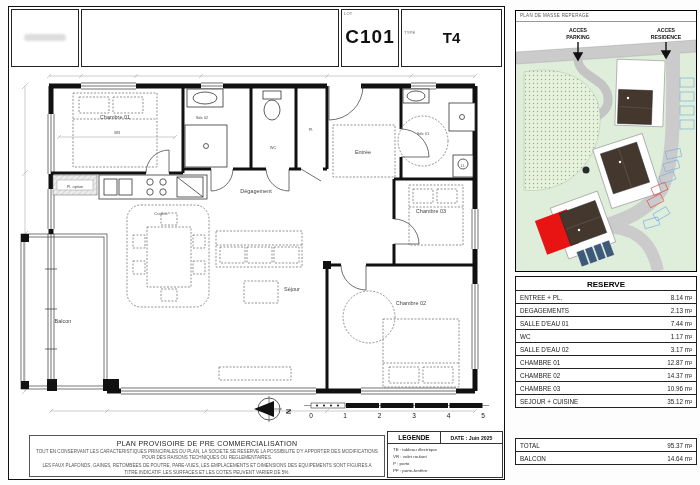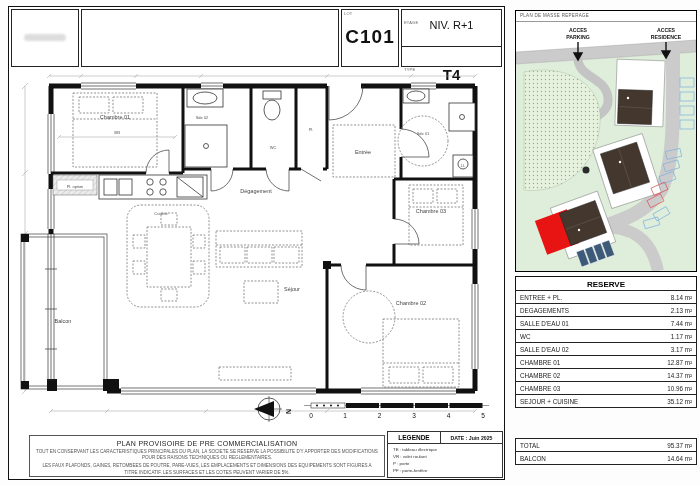--- a/index.html
+++ b/index.html
@@ -48,24 +48,20 @@
   <div class="hbox" style="left:2px;top:2px;width:68px;height:58px;">
     <div class="smudge"></div>
   </div>
   <div class="hbox" style="left:72px;top:2px;width:258px;height:58px;"></div>
   <div class="hbox" style="left:332px;top:2px;width:58px;height:58px;">
     <span class="tinylabel">LOT</span>
     <div class="lotnum">C101</div>
   </div>
   <div class="hbox" style="left:392px;top:2px;width:101px;height:58px;">
     <div class="etrow">
-      <span class="tinylabel">ETAGE</span>
-      <div class="etval">NIV. R+1</div>
-    </div>
-    <div class="etrow">
       <span class="tinylabel">TYPE</span>
       <div class="typval">T4</div>
     </div>
   </div>
 
   <svg class="abs" style="left:2px;top:62px;" width="493" height="362" viewBox="0 0 493 362">
     <defs>
       <pattern id="hatch" width="4" height="4" patternUnits="userSpaceOnUse" patternTransform="rotate(45)">
         <rect width="4" height="4" fill="#ececec"></rect>
           <line x1="0" y1="0" x2="0" y2="4" stroke="#aaa" stroke-width="0.7"></line>

